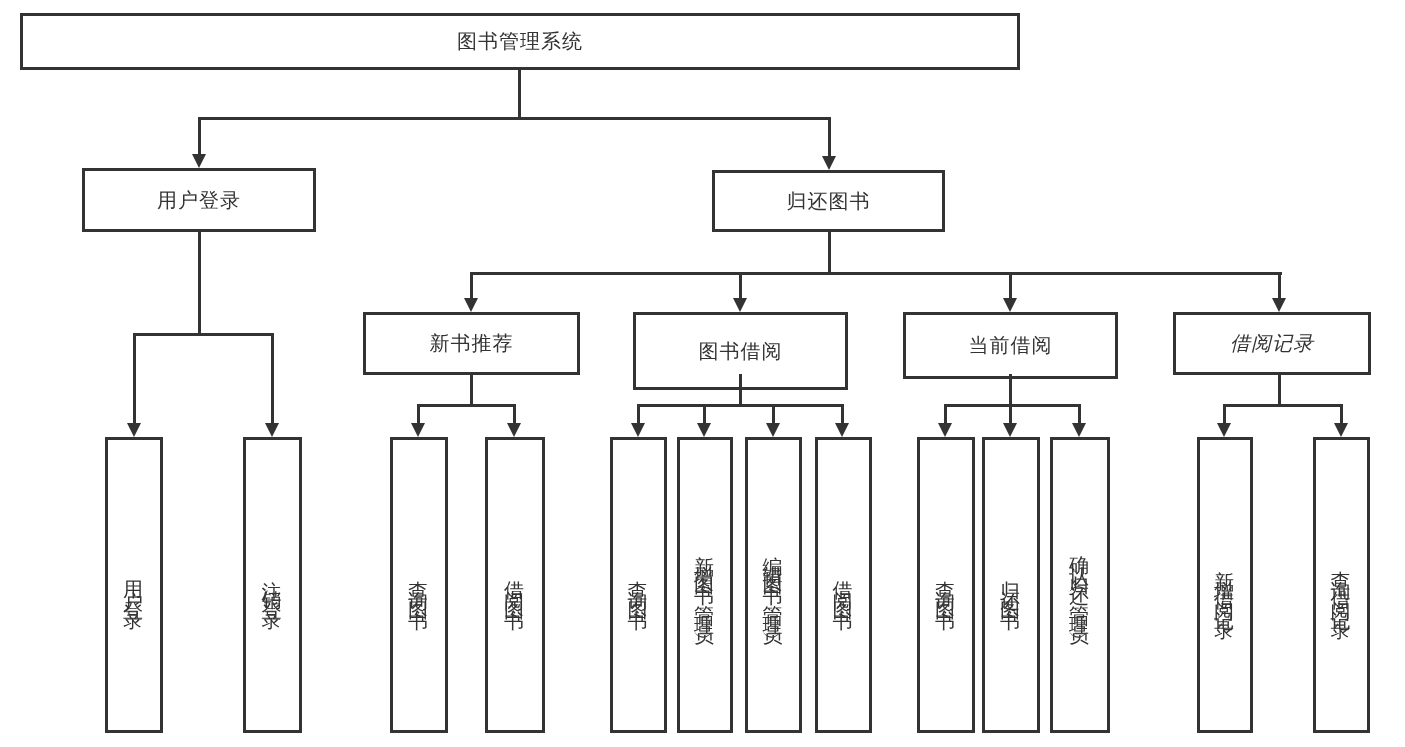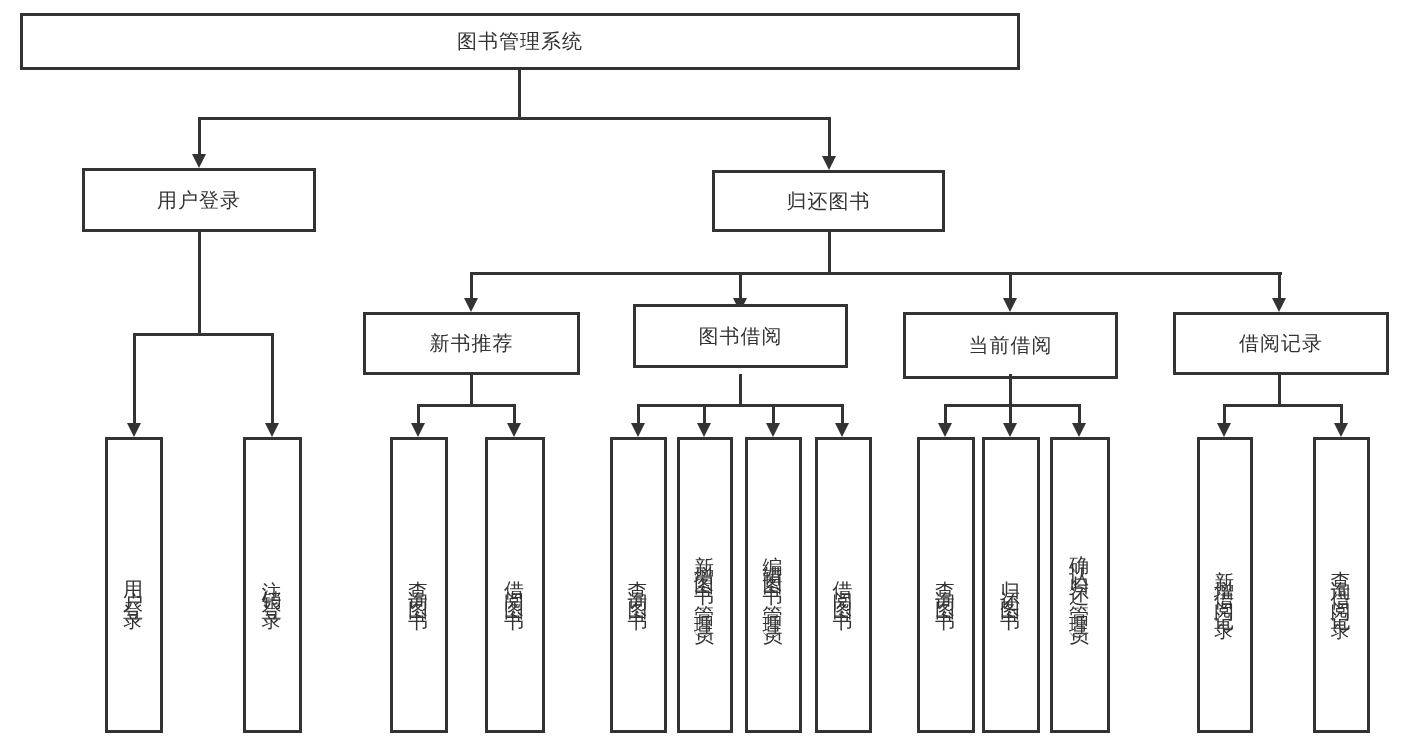--- a/index.html
+++ b/index.html
@@ -78,23 +78,23 @@
   <div class="vline" style="left:470px;top:272px;height:27px;"></div>
   <div class="arrow" style="left:464px;top:298px;"></div>
   <div class="vline" style="left:739px;top:272px;height:27px;"></div>
   <div class="arrow" style="left:733px;top:298px;"></div>
   <div class="vline" style="left:1009px;top:272px;height:27px;"></div>
   <div class="arrow" style="left:1003px;top:298px;"></div>
   <div class="vline" style="left:1278px;top:272px;height:27px;"></div>
   <div class="arrow" style="left:1272px;top:298px;"></div>
 
   <div class="node" style="left:363px;top:312px;width:217px;height:63px;">新书推荐</div>
-  <div class="node" style="left:633px;top:304px;width:215px;height:64px;">图书借阅</div>
+  <div class="node" style="left:633px;top:312px;width:215px;height:78px;">图书借阅</div>
   <div class="node" style="left:903px;top:312px;width:215px;height:67px;">当前借阅</div>
-  <div class="node" style="left:1173px;top:312px;width:216px;height:63px;">借阅记录</div>
+  <div class="node" style="left:1173px;top:312px;width:198px;height:63px;font-style:italic;">借阅记录</div>
 
   <div class="vline" style="left:470px;top:374px;height:32px;"></div>
   <div class="hline" style="left:417px;top:404px;width:99px;"></div>
   <div class="vline" style="left:417px;top:404px;height:20px;"></div>
   <div class="arrow" style="left:411px;top:423px;"></div>
   <div class="vline" style="left:513px;top:404px;height:20px;"></div>
   <div class="arrow" style="left:507px;top:423px;"></div>
 
   <div class="vline" style="left:739px;top:374px;height:32px;"></div>
   <div class="hline" style="left:637px;top:404px;width:207px;"></div>

